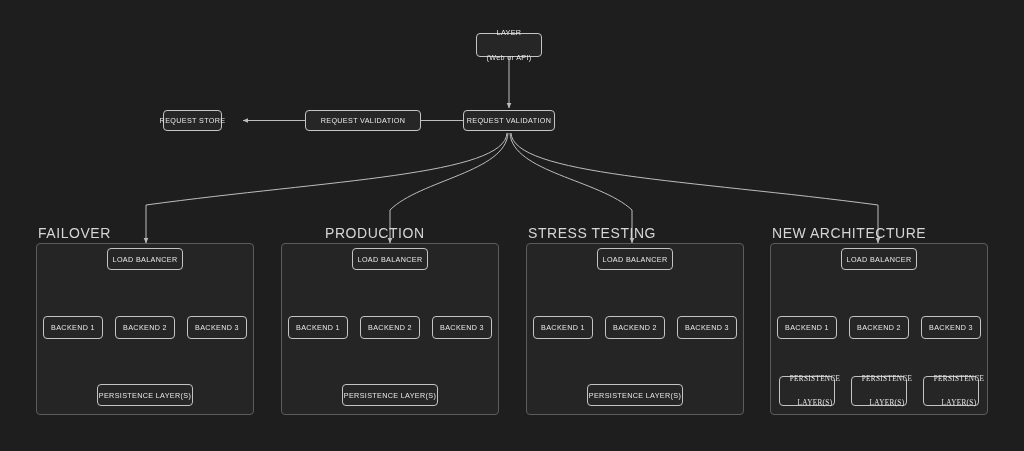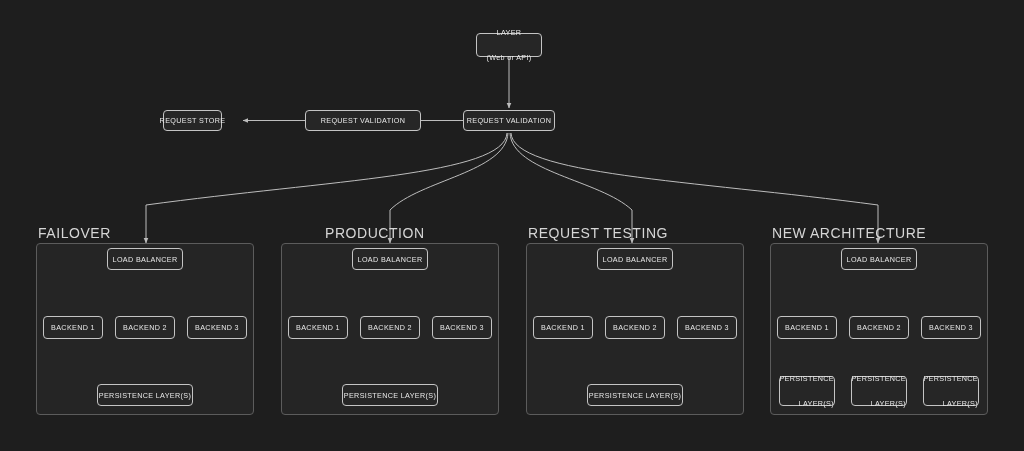--- a/index.html
+++ b/index.html
@@ -52,23 +52,24 @@
     font-size: 7.2px;
     letter-spacing: 0.35px;
     display: flex;
     flex-direction: column;
     align-items: center;
     justify-content: center;
     text-align: center;
     white-space: nowrap;
   }
   .node.left-align {
-    align-items: flex-end;
+    align-items: center;
     text-align: left;
     padding-left: 16px;
+    font-family: Liberation Serif, serif;
   }
   .node .line2 {
     margin-top: 16px;
   }
 </style>
 </head>
 <body>
 
 <div id="canvas">
 
@@ -165,21 +166,21 @@
       <div class="node" style="left: 360px; top: 316px; width: 60px; height: 23px;">
         <span>BACKEND 2</span>
       </div>
       <div class="node" style="left: 432px; top: 316px; width: 60px; height: 23px;">
         <span>BACKEND 3</span>
       </div>
       <div class="node" style="left: 342px; top: 384px; width: 96px; height: 22px;">
         <span>PERSISTENCE LAYER(S)</span>
       </div>
       <div class="group-box" style="left: 526px; top: 243px; width: 218px; height: 172px;"></div>
-      <div class="group-label" style="left: 528px; top: 225px;">REQUEST TESTING</div>
+      <div class="group-label" style="left: 528px; top: 225px;">STRESS TESTING</div>
       <div class="node" style="left: 597px; top: 248px; width: 76px; height: 22px;">
         <span>LOAD BALANCER</span>
       </div>
       <div class="node" style="left: 533px; top: 316px; width: 60px; height: 23px;">
         <span>BACKEND 1</span>
       </div>
       <div class="node" style="left: 605px; top: 316px; width: 60px; height: 23px;">
         <span>BACKEND 2</span>
       </div>
       <div class="node" style="left: 677px; top: 316px; width: 60px; height: 23px;">

